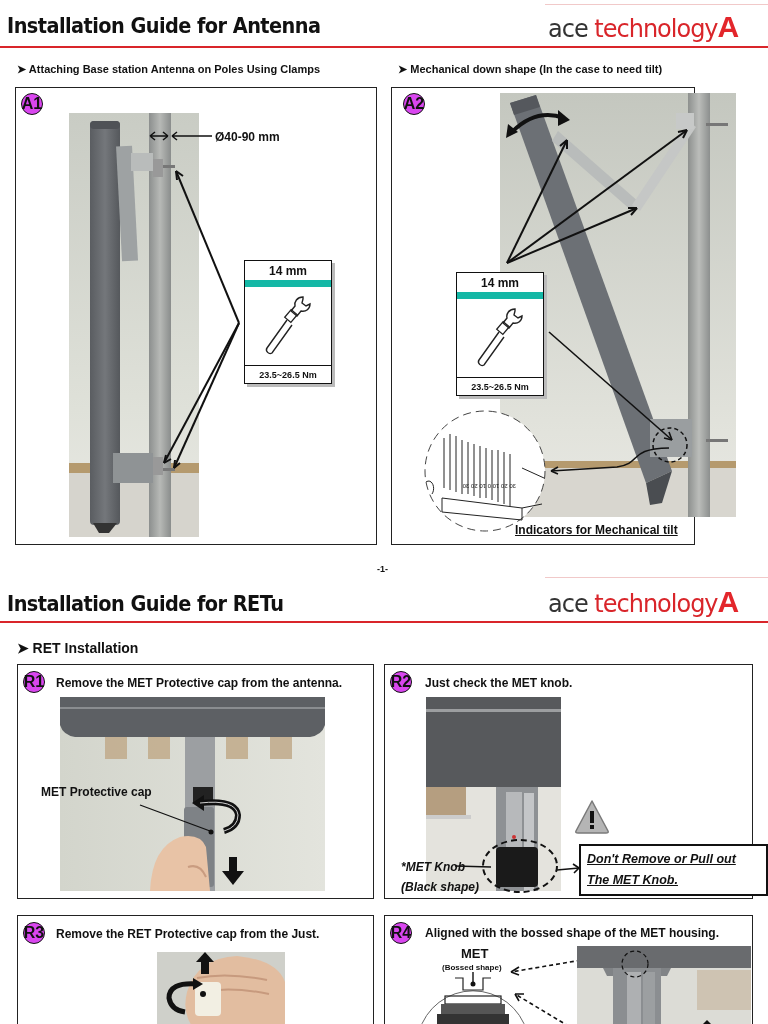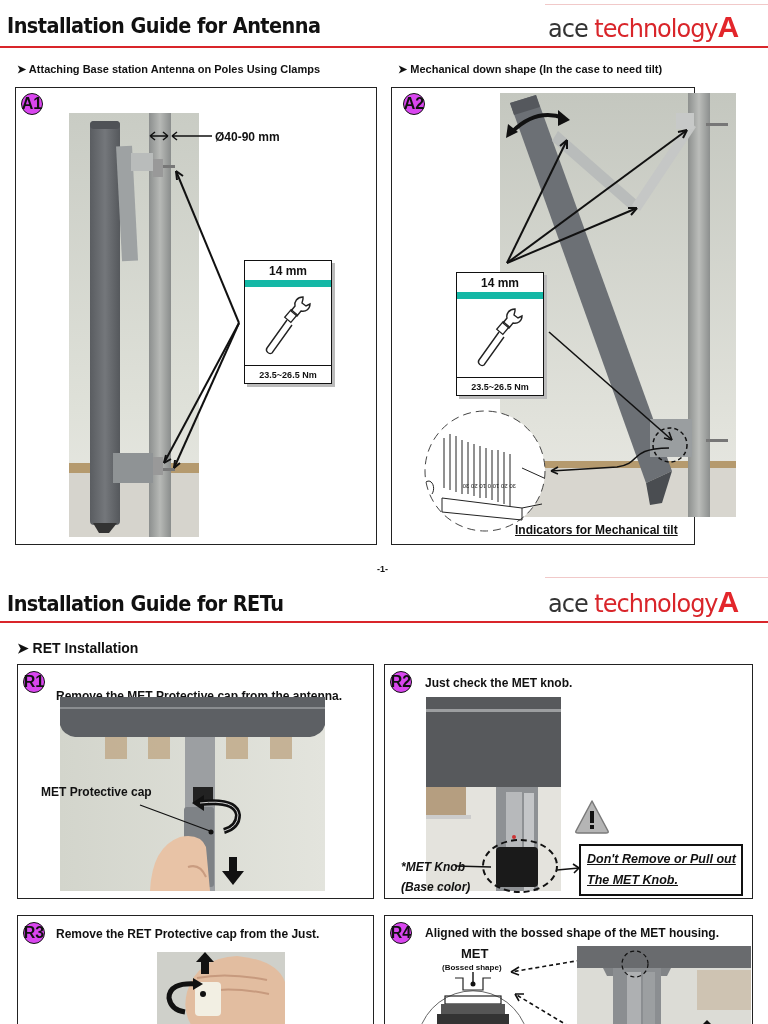--- a/index.html
+++ b/index.html
@@ -211,21 +211,21 @@
 <div class="abs logo-top-rule" style="left:545px; top:577px; width:223px;"></div>
 <div class="abs logo" style="left:548px; top:585px;">
   <span class="ace">ace</span><span class="tech"> technology</span><span class="mark">A</span>
 </div>
 <div class="abs title-rule" style="top:621px;"></div>
 
 <div class="abs section-head" style="left:17px; top:640px; font-size:14px;">➤ RET Installation</div>
 
 <div class="abs panel" style="left:17px; top:664px; width:357px; height:235px;">
   <div class="abs badge" style="left:5px; top:6px;">R1</div>
-  <div class="abs step-text" style="left:38px; top:24px;">Remove the MET Protective cap from the antenna.</div>
+  <div class="abs step-text" style="left:38px; top:11px;">Remove the MET Protective cap from the antenna.</div>
 
   <div class="abs photo" style="left:42px; top:32px; width:265px; height:194px;">
     <svg width="265" height="194" viewBox="0 0 265 194">
       <defs>
         <linearGradient id="wallR1" x1="0" y1="0" x2="1" y2="0">
           <stop offset="0" stop-color="#d3d5cc"></stop>
             <stop offset="1" stop-color="#e3e4dd"></stop>
         </linearGradient>
       </defs>
       <rect width="265" height="194" fill="url(#wallR1)"></rect>
@@ -277,37 +277,37 @@
       <circle cx="88" cy="140" r="2" fill="#c33"></circle>
       <rect x="70" y="150" width="42" height="40" rx="4" fill="#1a1a1a"></rect>
     </svg>
   </div>
   <svg class="abs" style="left:95px; top:172px;" width="80" height="58" viewBox="0 0 80 58">
     <ellipse cx="40" cy="29" rx="37" ry="26" fill="none" stroke="#111" stroke-width="2" stroke-dasharray="6 4"></ellipse>
   </svg>
 
   <div class="abs label" style="left:16px; top:192px; line-height:20px;font-style:italic;">
     <div>*MET Knob</div>
-    <div>(Base color)</div>
+    <div>(Black shape)</div>
   </div>
   <svg class="abs" style="left:70px; top:196px;" width="40" height="10" viewBox="0 0 40 10">
     <path d="M 0 5 L 36 6" stroke="#111" stroke-width="1.4"></path>
   </svg>
 
   <svg class="abs" style="left:189px; top:134px;" width="36" height="36" viewBox="0 0 36 36">
     <path d="M 18 2 L 34 32 Q 35 34 32 34 L 4 34 Q 1 34 2 32 Z" fill="#b5b5b5" stroke="#7a7a7a" stroke-width="1.5" stroke-linejoin="round"></path>
     <rect x="16" y="12" width="4" height="12" fill="#111"></rect>
     <rect x="16" y="26" width="4" height="4" fill="#111"></rect>
   </svg>
 
   <svg class="abs" style="left:172px; top:198px;" width="26" height="12" viewBox="0 0 26 12">
     <path d="M 0 7 L 22 5" stroke="#111" stroke-width="1.6"></path>
     <path d="M 22 5 l -6 -4 M 22 5 l -5 5" stroke="#111" stroke-width="1.6" fill="none"></path>
   </svg>
-  <div class="abs warn-box" style="left:194px; top:179px; width:164px;">
+  <div class="abs warn-box" style="left:194px; top:179px; width:189px;">
     <div>Don't Remove or Pull out</div>
     <div>The MET Knob.</div>
   </div>
 </div>
 
 <div class="abs panel" style="left:17px; top:915px; width:357px; height:120px;">
   <div class="abs badge" style="left:5px; top:6px;">R3</div>
   <div class="abs step-text" style="left:38px; top:11px;">Remove the RET Protective cap from the Just.</div>
 
   <div class="abs photo" style="left:139px; top:36px; width:128px; height:80px;">

